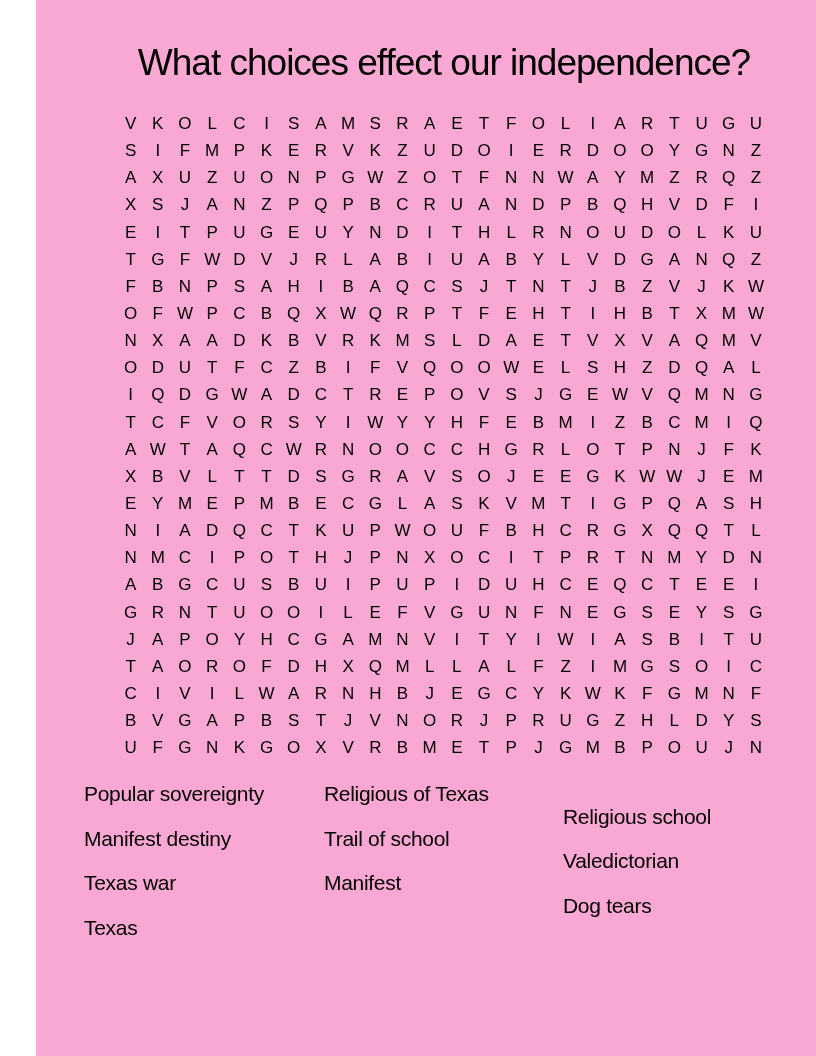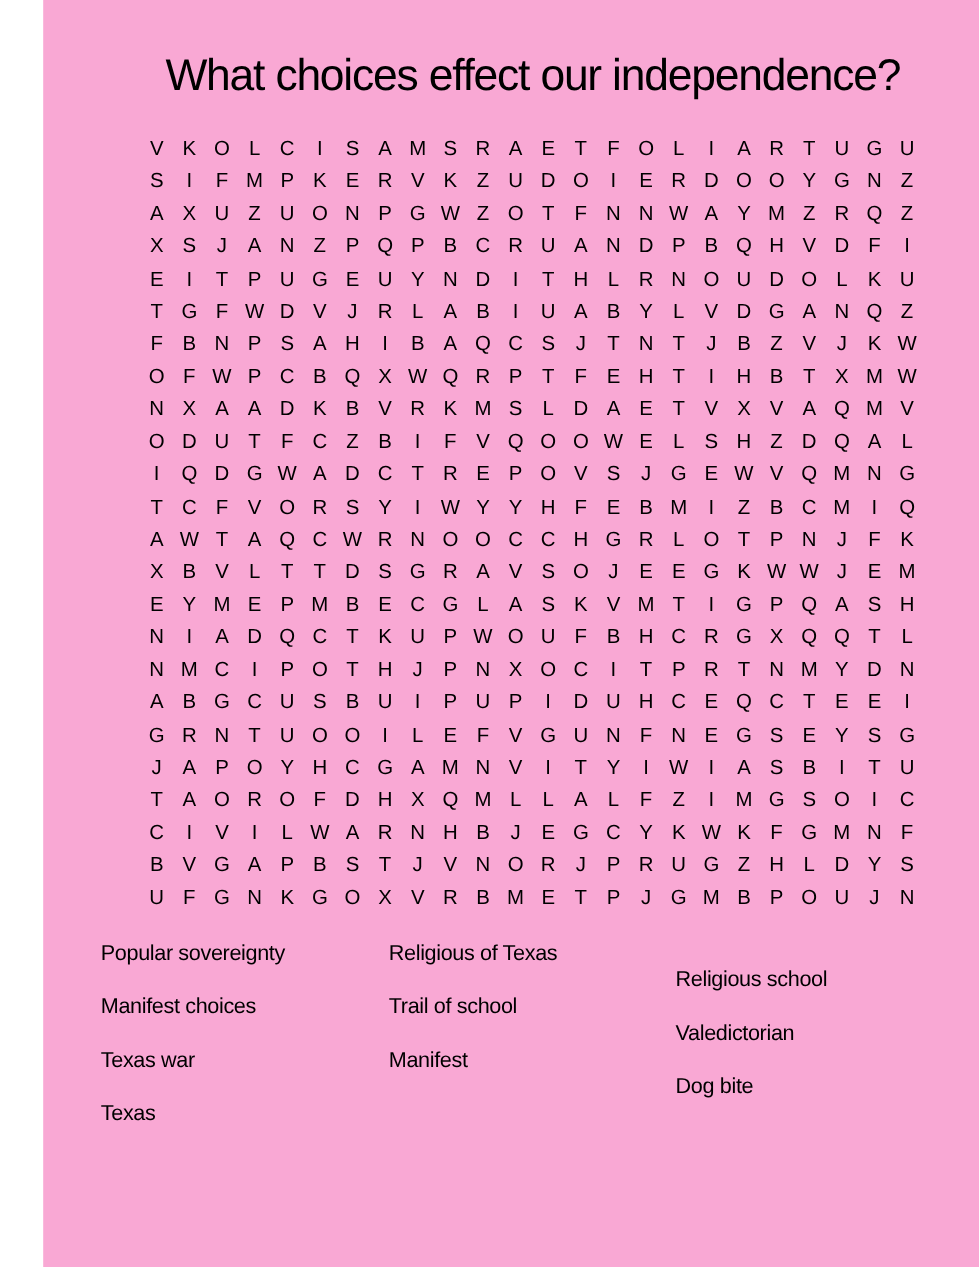--- a/index.html
+++ b/index.html
@@ -50,21 +50,21 @@
     display: flex;
   }
   .word-col { display: flex; flex-direction: column; }
   .word-col-0 { width: 240px; }
   .word-col-1 { width: 239px; }
   .word-col-2 { flex: 1; justify-content: center; }
   .word {
     height: 44.5px;
     display: flex;
     align-items: center;
-    font-size: 18px;
+    font-size: 21px;
     font-weight: 500;
     letter-spacing: -0.3px;
     color: #000000;
     white-space: nowrap;
   }
 </style>
 </head>
 <body>
 
 <div class="page">
@@ -643,28 +643,28 @@
       <div class="cell">B</div>
       <div class="cell">P</div>
       <div class="cell">O</div>
       <div class="cell">U</div>
       <div class="cell">J</div>
       <div class="cell">N</div>
     </div>
   <div class="words">
       <div class="word-col word-col-0">
         <div class="word">Popular sovereignty</div>
-        <div class="word">Manifest choices</div>
+        <div class="word">Manifest destiny</div>
         <div class="word">Texas war</div>
         <div class="word">Texas</div>
       </div>
       <div class="word-col word-col-1">
         <div class="word">Religious of Texas</div>
         <div class="word">Trail of school</div>
         <div class="word">Manifest</div>
       </div>
       <div class="word-col word-col-2">
         <div class="word">Religious school</div>
         <div class="word">Valedictorian</div>
-        <div class="word">Dog bite</div>
+        <div class="word">Dog tears</div>
       </div>
     </div>
 </div>
 
 </body></html>

